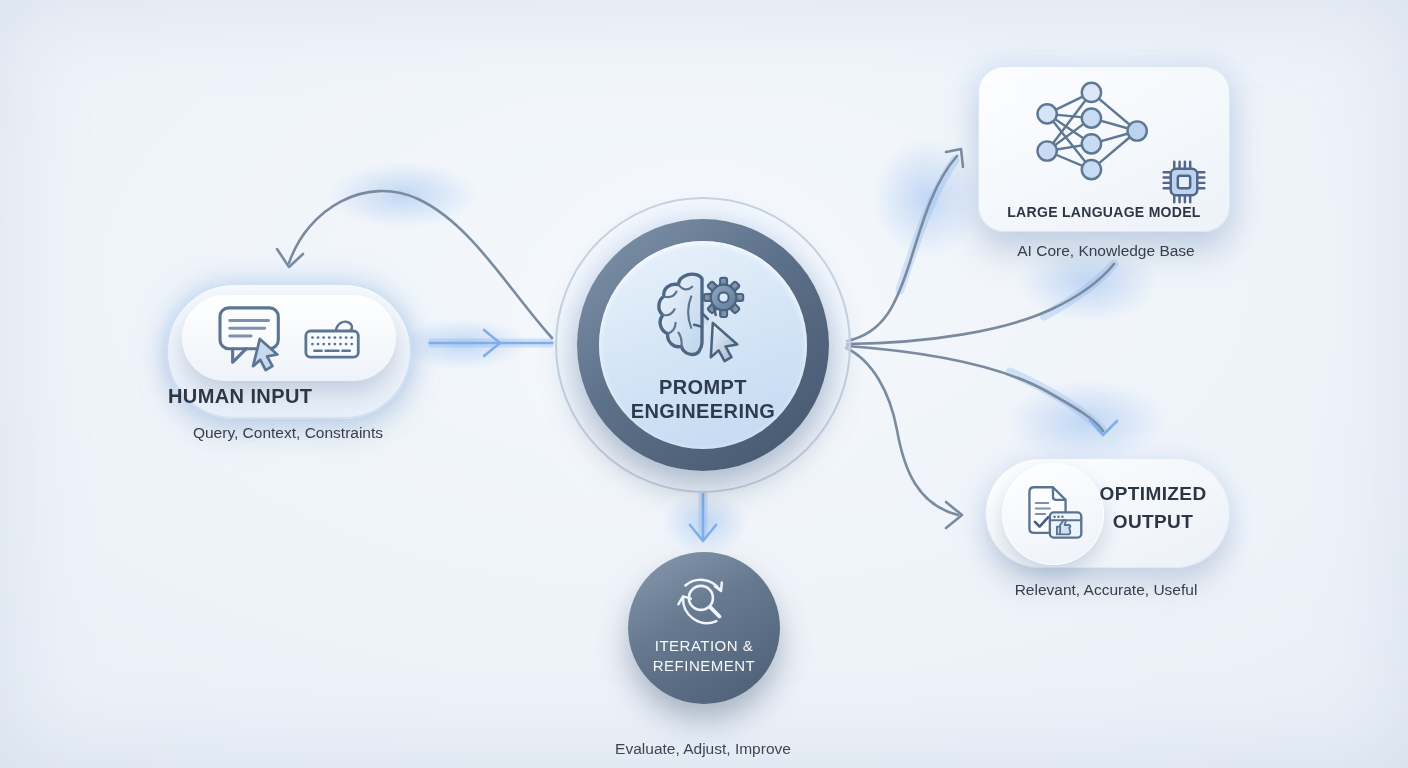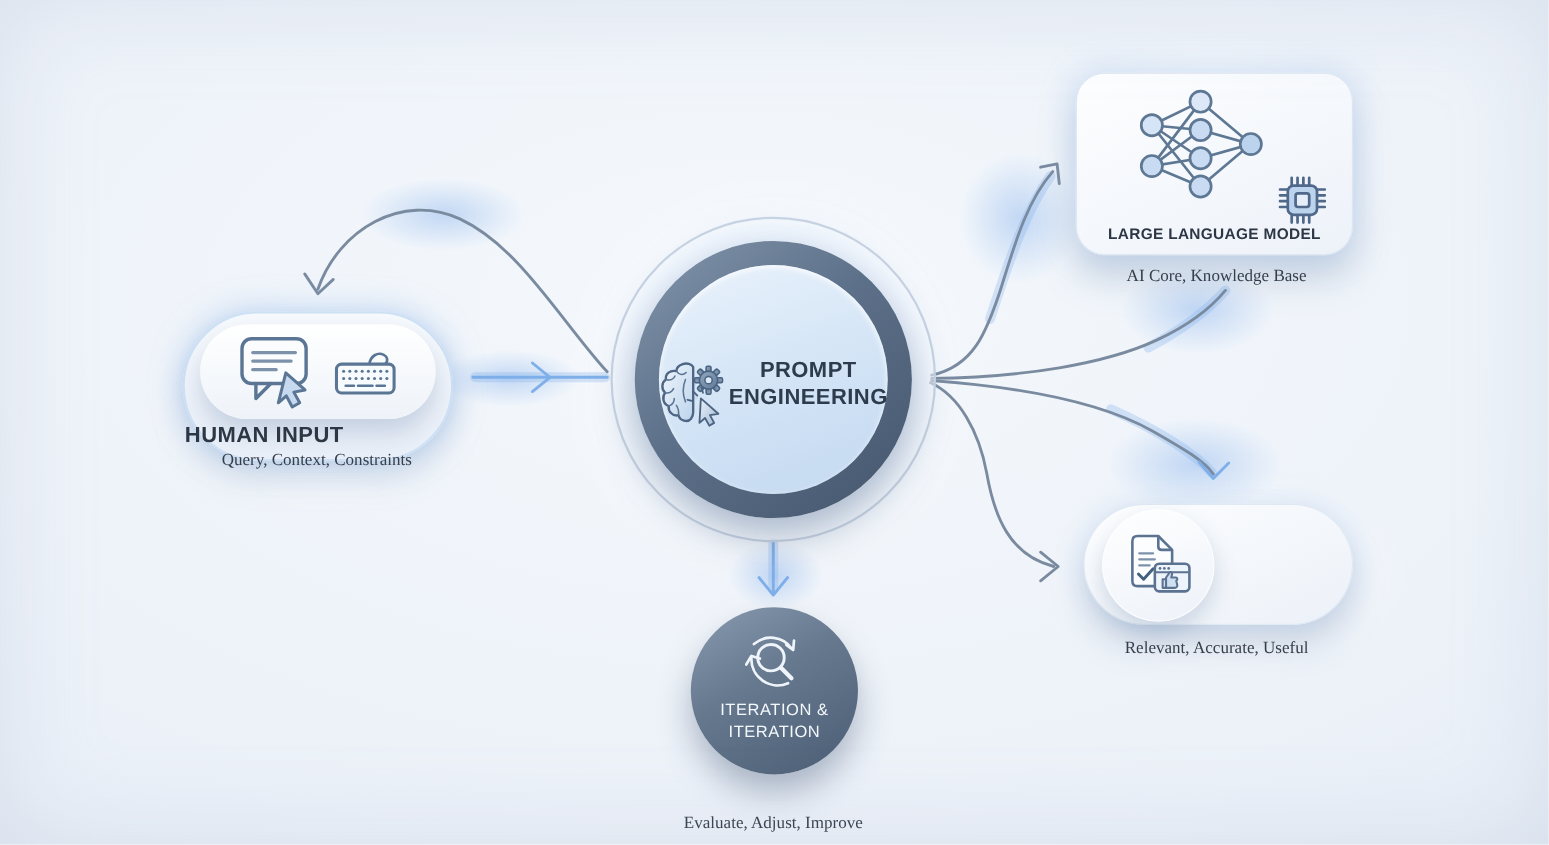--- a/index.html
+++ b/index.html
@@ -23,21 +23,21 @@
 
   
   .ring-outer{ position:absolute; left:555px; top:197px; width:296px; height:296px; border-radius:50%;
     border:2px solid #c9d4e2; background:rgba(250,253,255,.55); }
   .ring-dark{ position:absolute; left:577px; top:219px; width:252px; height:252px; border-radius:50%;
     background:linear-gradient(140deg,#8296ad 0%,#5d7089 45%,#44566c 100%);
     box-shadow:0 18px 36px rgba(70,90,120,.35), 0 0 40px rgba(160,195,240,.4); }
   .circle-inner{ position:absolute; left:599px; top:241px; width:208px; height:208px; border-radius:50%;
     background:linear-gradient(160deg,#e9f2fb 0%,#d0e2f5 60%,#c3d8f0 100%);
     box-shadow:inset 0 2px 6px rgba(255,255,255,.85);
-    display:flex; flex-direction:row; align-items:center; }
+    display:flex; flex-direction:column; align-items:center; }
   .circle-inner .node-icon{ margin-top:28px; }
   .center-title{ margin-top:8px; text-align:center; font-size:20px; font-weight:700; line-height:24px;
     color:#2e3b4d; letter-spacing:.4px; }
 
   
   .human-pill{ position:absolute; left:166px; top:283px; width:246px; height:136px; border-radius:68px;
     border:2px solid #cfe1f5; background:linear-gradient(180deg,#f7fafd,#e9eff8);
     box-shadow:0 0 28px rgba(130,175,235,.5), 0 16px 30px rgba(110,135,170,.22); }
   .human-inner{ position:absolute; left:14px; top:10px; width:214px; height:86px; border-radius:43px;
     background:linear-gradient(180deg,#ffffff,#eef3f9);
@@ -68,22 +68,22 @@
 
   
   .iter-circle{ position:absolute; left:628px; top:552px; width:152px; height:152px; border-radius:50%;
     background:linear-gradient(150deg,#8a9bb0 0%,#66798f 42%,#4b5d74 100%);
     box-shadow:0 16px 30px rgba(80,100,130,.45);
     display:flex; flex-direction:column; align-items:center; }
   .iter-circle .node-icon{ margin-top:18px; }
   .iter-title{ margin-top:4px; text-align:center; font-size:15px; font-weight:400; line-height:20px;
     color:#f4f8fc; letter-spacing:.5px; }
 
-  .subtitle{ position:absolute; text-align:center; font-size:15.5px; color:#353e4b; width:300px;font-family:Liberation Serif, serif; }
-  .sub-human{ left:138px; top:410px; }
+  .subtitle{ position:absolute; text-align:center; font-size:15.5px; color:#353e4b; width:300px; }
+  .sub-human{ left:138px; top:424px; }
   .sub-llm{ left:956px; top:242px; }
   .sub-opt{ left:956px; top:581px; }
   .sub-iter{ left:553px; top:711px;margin-top:29px; }
 </style>
 </head>
 <body>
 
 <div class="stage">
 
   <div class="glow white" style="left:505px;top:150px;width:390px;height:390px;"></div>
@@ -267,35 +267,39 @@
         <g>
           <rect x="38" y="38" width="40" height="32" rx="5" fill="#eef4fb" stroke="#5b7390" stroke-width="3"></rect>
           <path d="M38 48 H78" stroke="#5b7390" stroke-width="2.4"></path>
           <circle cx="44" cy="43.5" r="1.6" fill="#5b7390"></circle>
             <circle cx="49" cy="43.5" r="1.6" fill="#5b7390"></circle>
             <circle cx="54" cy="43.5" r="1.6" fill="#5b7390"></circle>
           <path d="M47 56 h4 v10 h-4 z M51 66 h10 c2 0 3.4-1.6 2.9-3.6 l-1.2-4.8 c1.8-.6 1.8-3.2-.2-3.6 h-5.5 l1-4 c.5-2-2-3.2-3.1-1.5 l-3.9 5.5 z" fill="#cfe0f3" stroke="#5b7390" stroke-width="2.4" stroke-linejoin="round"></path>
         </g>
       </svg>
     </div>
+    <div class="opt-title">
+      <span>OPTIMIZED</span><br>
+      <span>OUTPUT</span>
+    </div>
   </div>
   <div class="subtitle sub-opt">Relevant, Accurate, Useful</div>
 
   <div class="iter-circle">
     <svg class="node-icon" width="68" height="62" viewBox="0 0 84 80">
       <g stroke="#eef4fa" fill="none" stroke-linecap="round" stroke-linejoin="round">
         <path d="M18 20 A30 30 0 0 1 62 25" stroke-width="3.2"></path>
         <path d="M56 21 L64 27 L65 16" stroke-width="3.2"></path>
         <path d="M58 66 A31 31 0 0 1 15 36" stroke-width="3.2"></path>
         <path d="M9 44 L15 34 L25 37" stroke-width="3.2"></path>
         <circle cx="38" cy="36" r="15.5" stroke-width="3.4"></circle>
         <path d="M50 48 L62 60" stroke-width="5"></path>
       </g>
     </svg>
     <div class="iter-title">
       <span>ITERATION &amp;</span><br>
-      <span>ITERATION</span>
+      <span>REFINEMENT</span>
     </div>
   </div>
   <div class="subtitle sub-iter">Evaluate, Adjust, Improve</div>
 
   <div class="vignette"></div>
 </div>
 
 </body></html>

